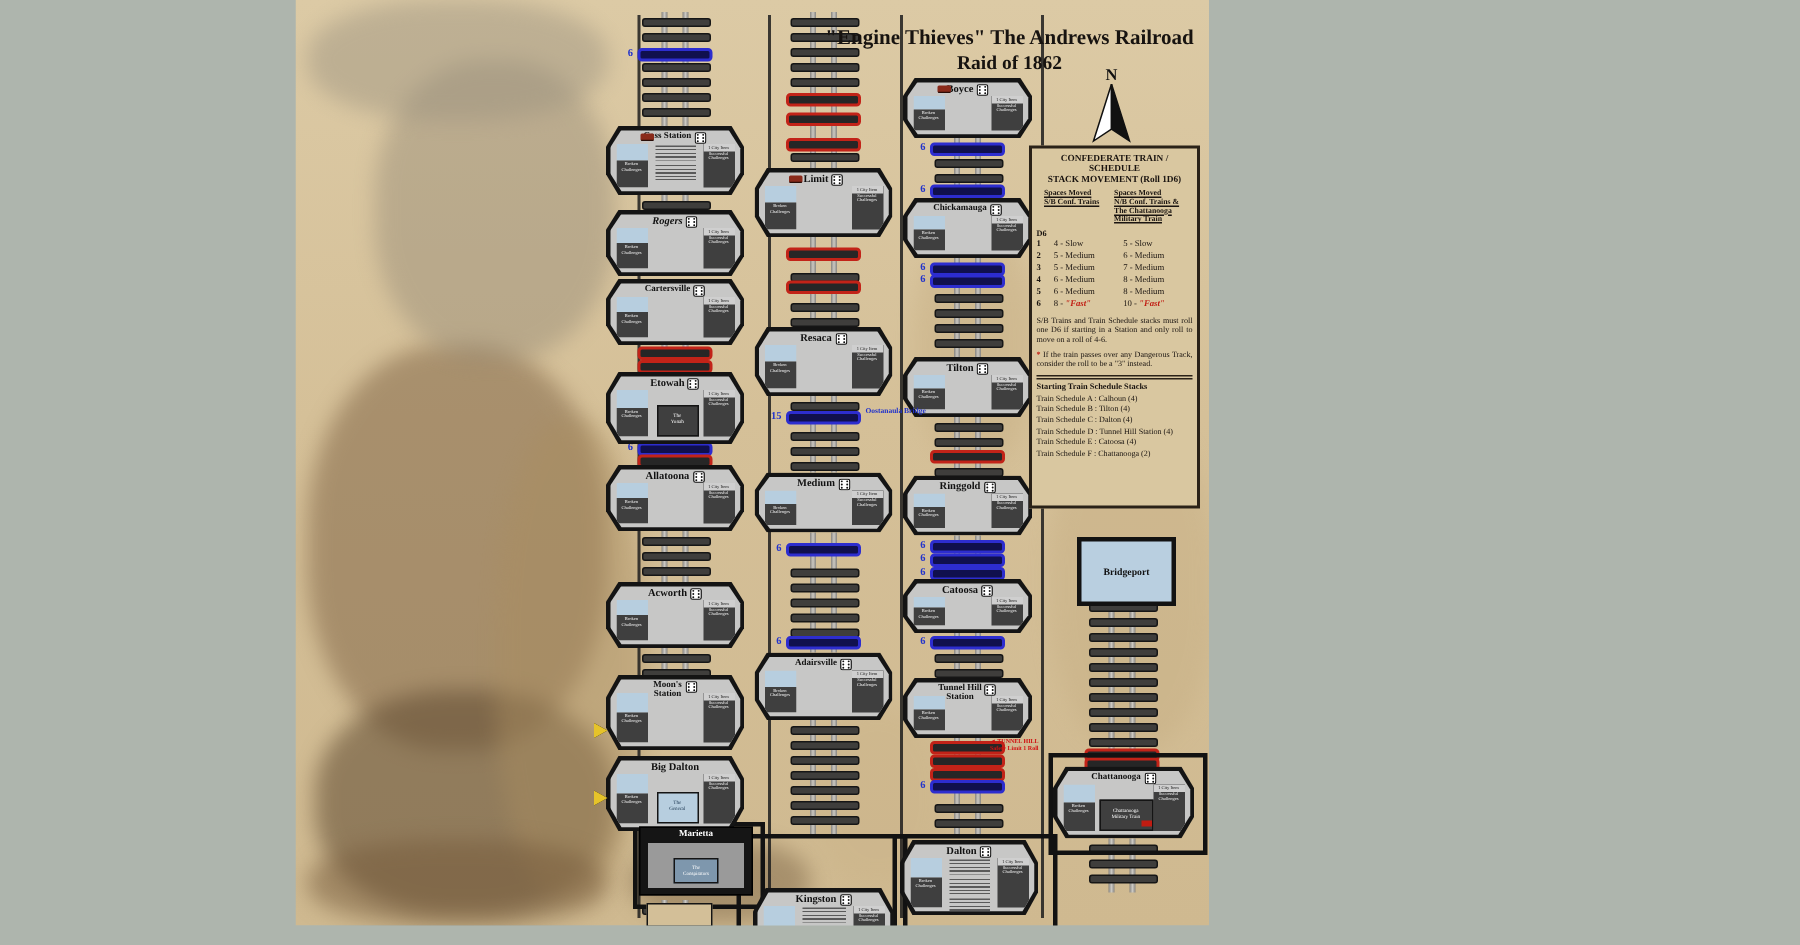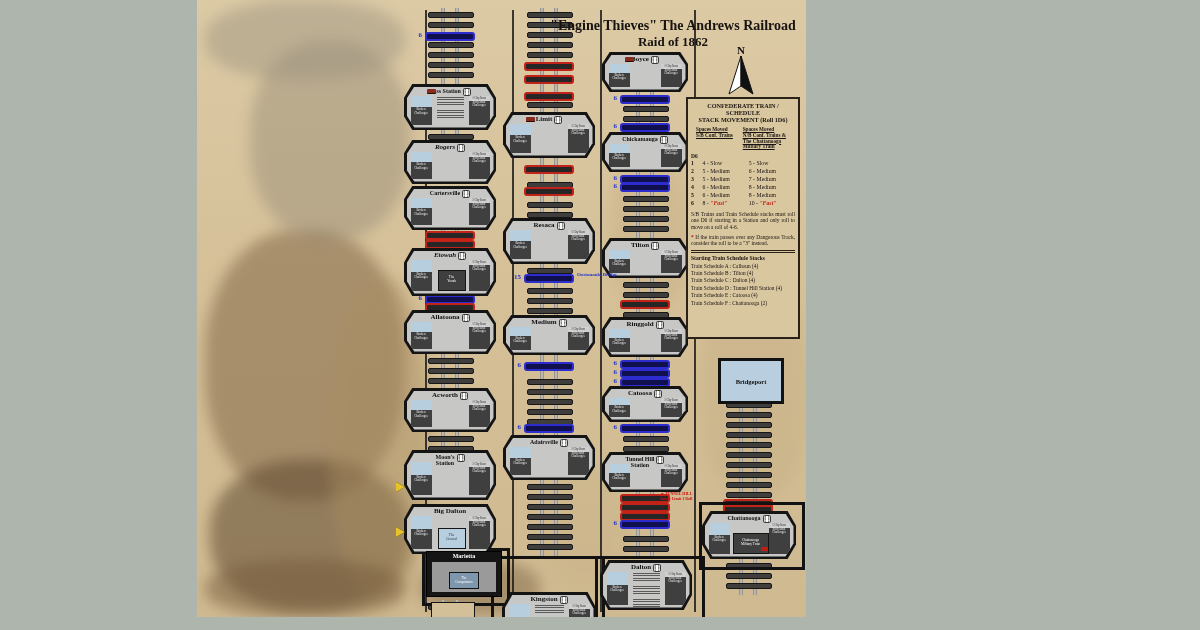--- a/index.html
+++ b/index.html
@@ -320,21 +320,21 @@
           </div>
           <div class="chal-r" style="right: 4px;">
             <div class="hd">1 City Item</div>
             <div>Successful</div>
             <div>Challenges</div>
           </div>
         </div>
       </div>
       <div class="tile" style="left: 404px; top: 248px; width: 92px; height: 48px;">
         <div class="tile-in">
-          <div class="st-name" style="font-size: 7px; line-height: 6.5px; font-style: italic;">
+          <div class="st-name" style="font-size: 7px; line-height: 6.5px;">
             <div>Etowah</div>
             <div style="width: 8px; height: 8px;"><svg width="8" height="8" viewBox="0 0 8 8">
                 <rect x="0.5" y="0.5" width="7" height="7" rx="1.2" fill="#fff" stroke="#111" stroke-width="0.8"></rect>
                 <circle cx="2.2" cy="1.9" r="0.65" fill="#111"></circle>
                 <circle cx="2.2" cy="4" r="0.65" fill="#111"></circle>
                 <circle cx="2.2" cy="6.1" r="0.65" fill="#111"></circle>
                 <circle cx="5.8" cy="1.9" r="0.65" fill="#111"></circle>
                 <circle cx="5.8" cy="4" r="0.65" fill="#111"></circle>
                 <circle cx="5.8" cy="6.1" r="0.65" fill="#111"></circle>
               </svg></div>

